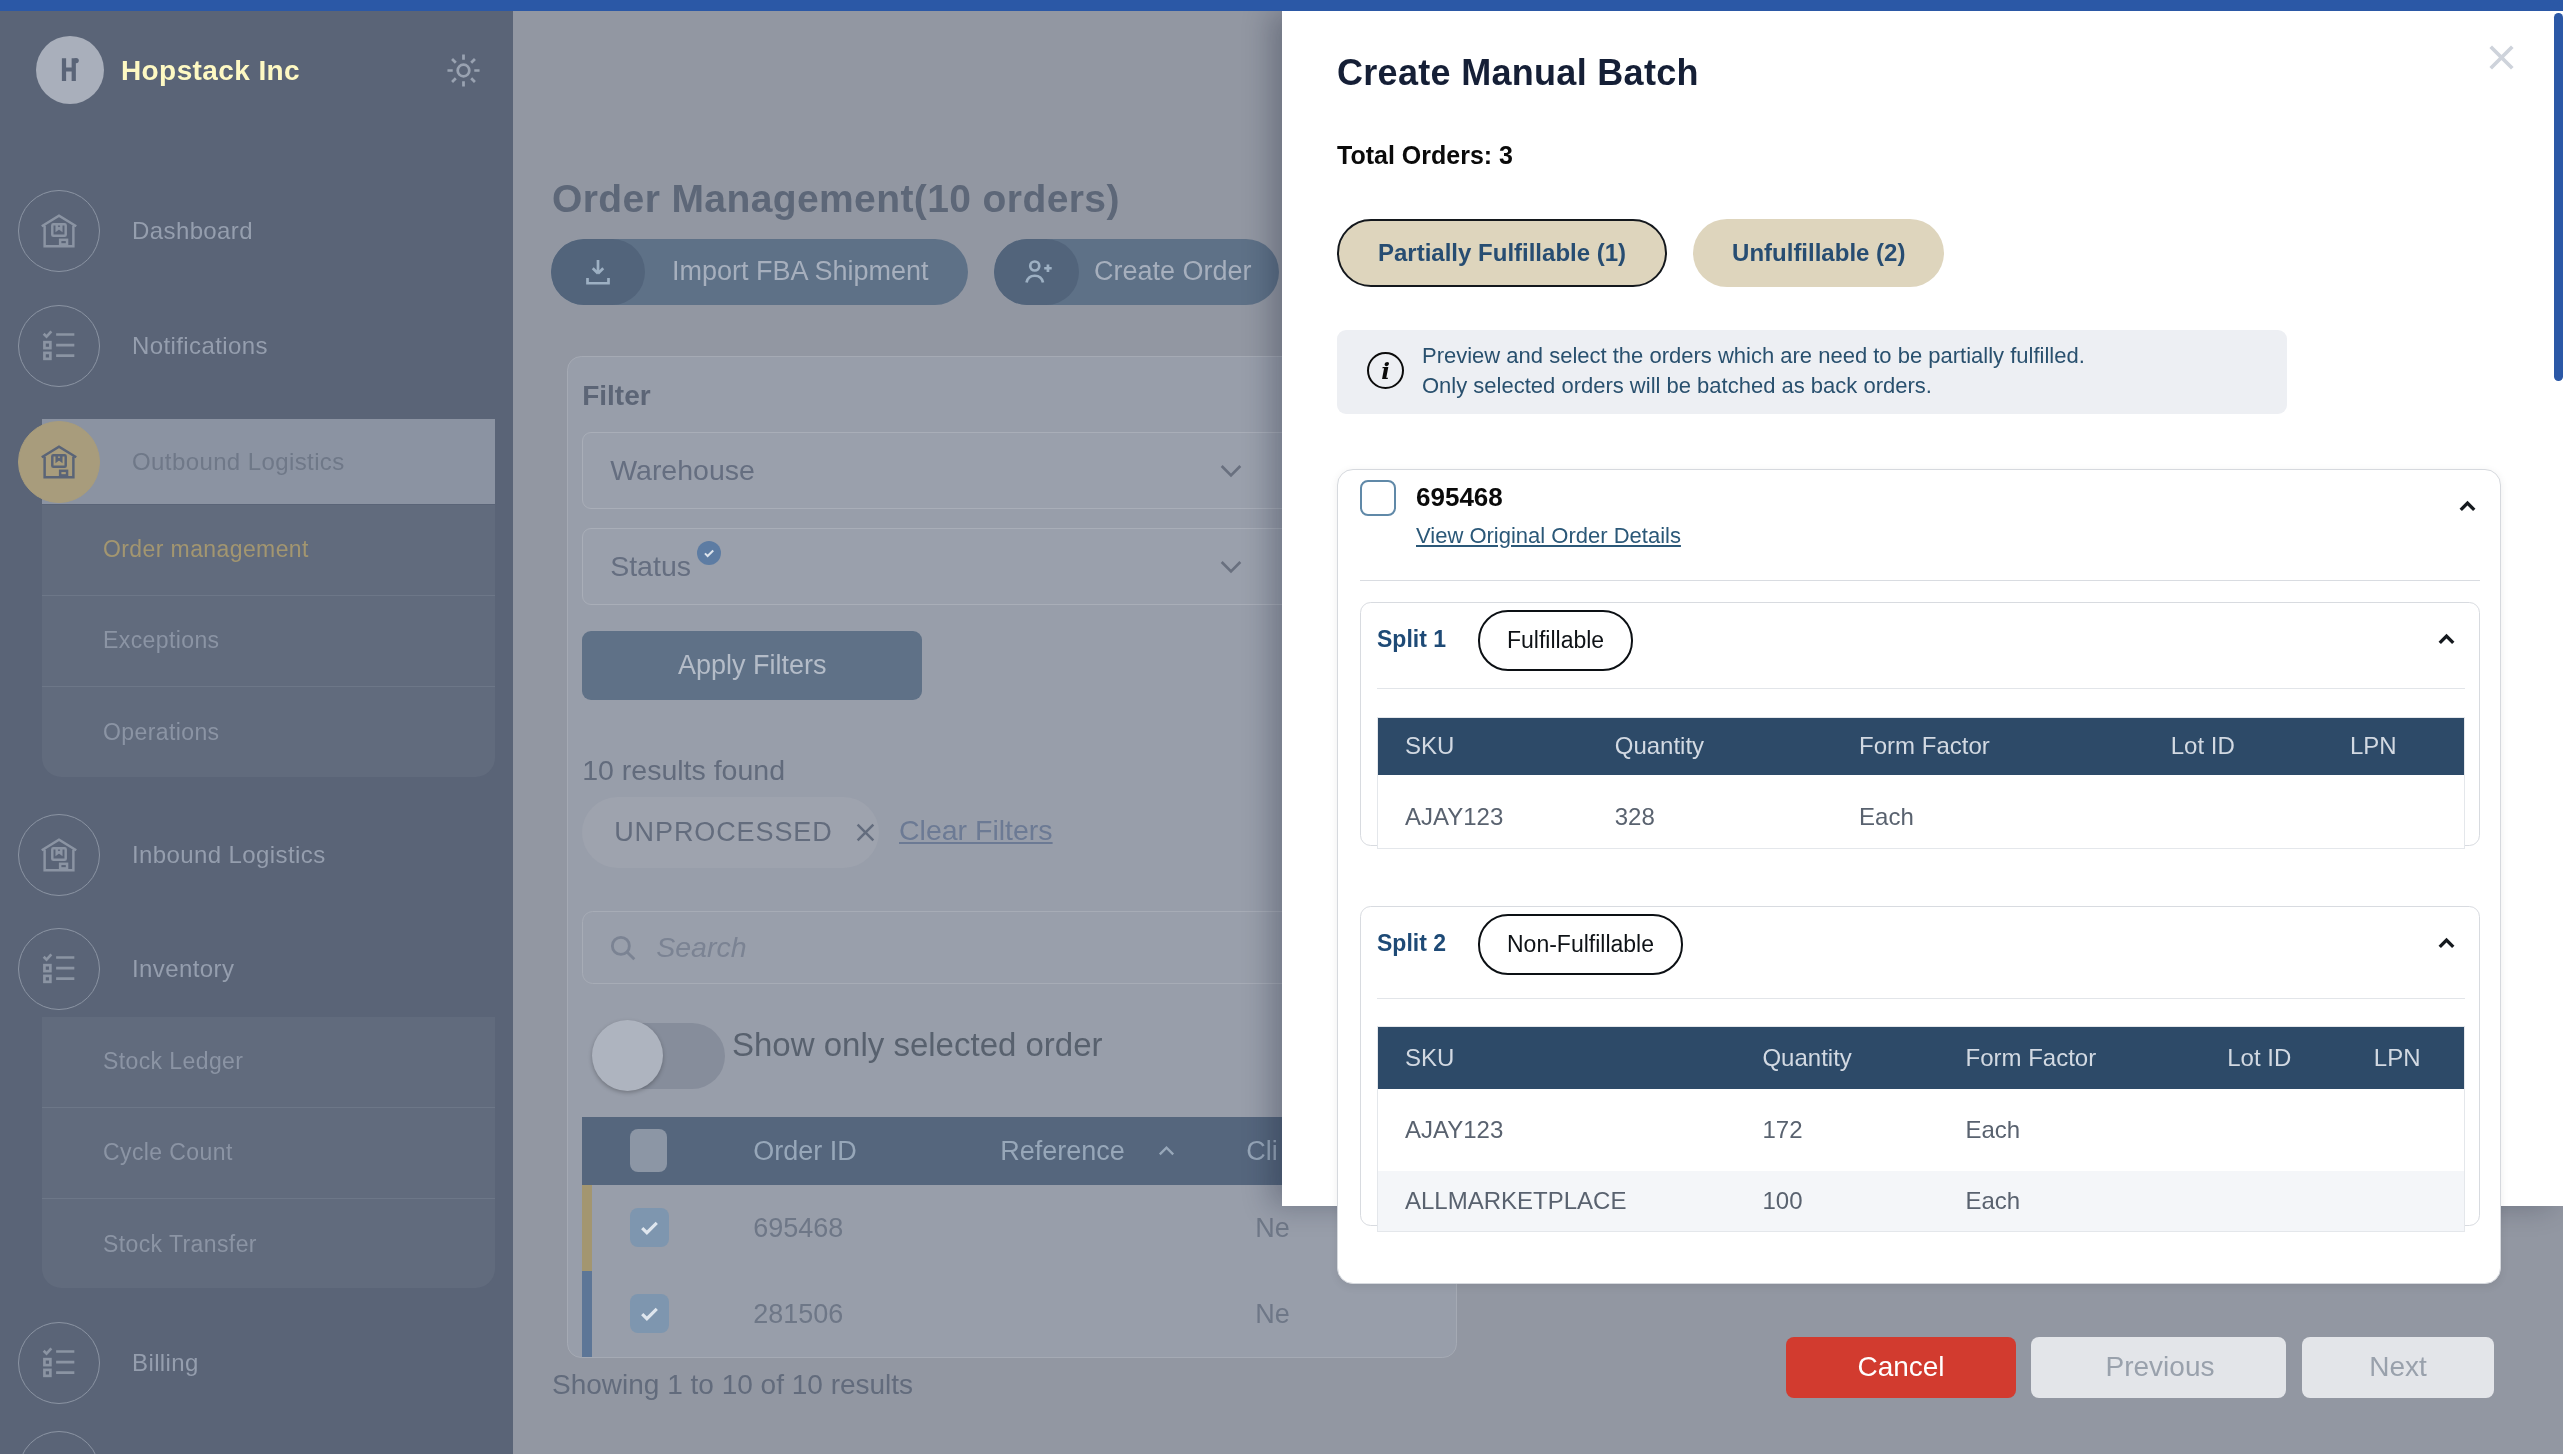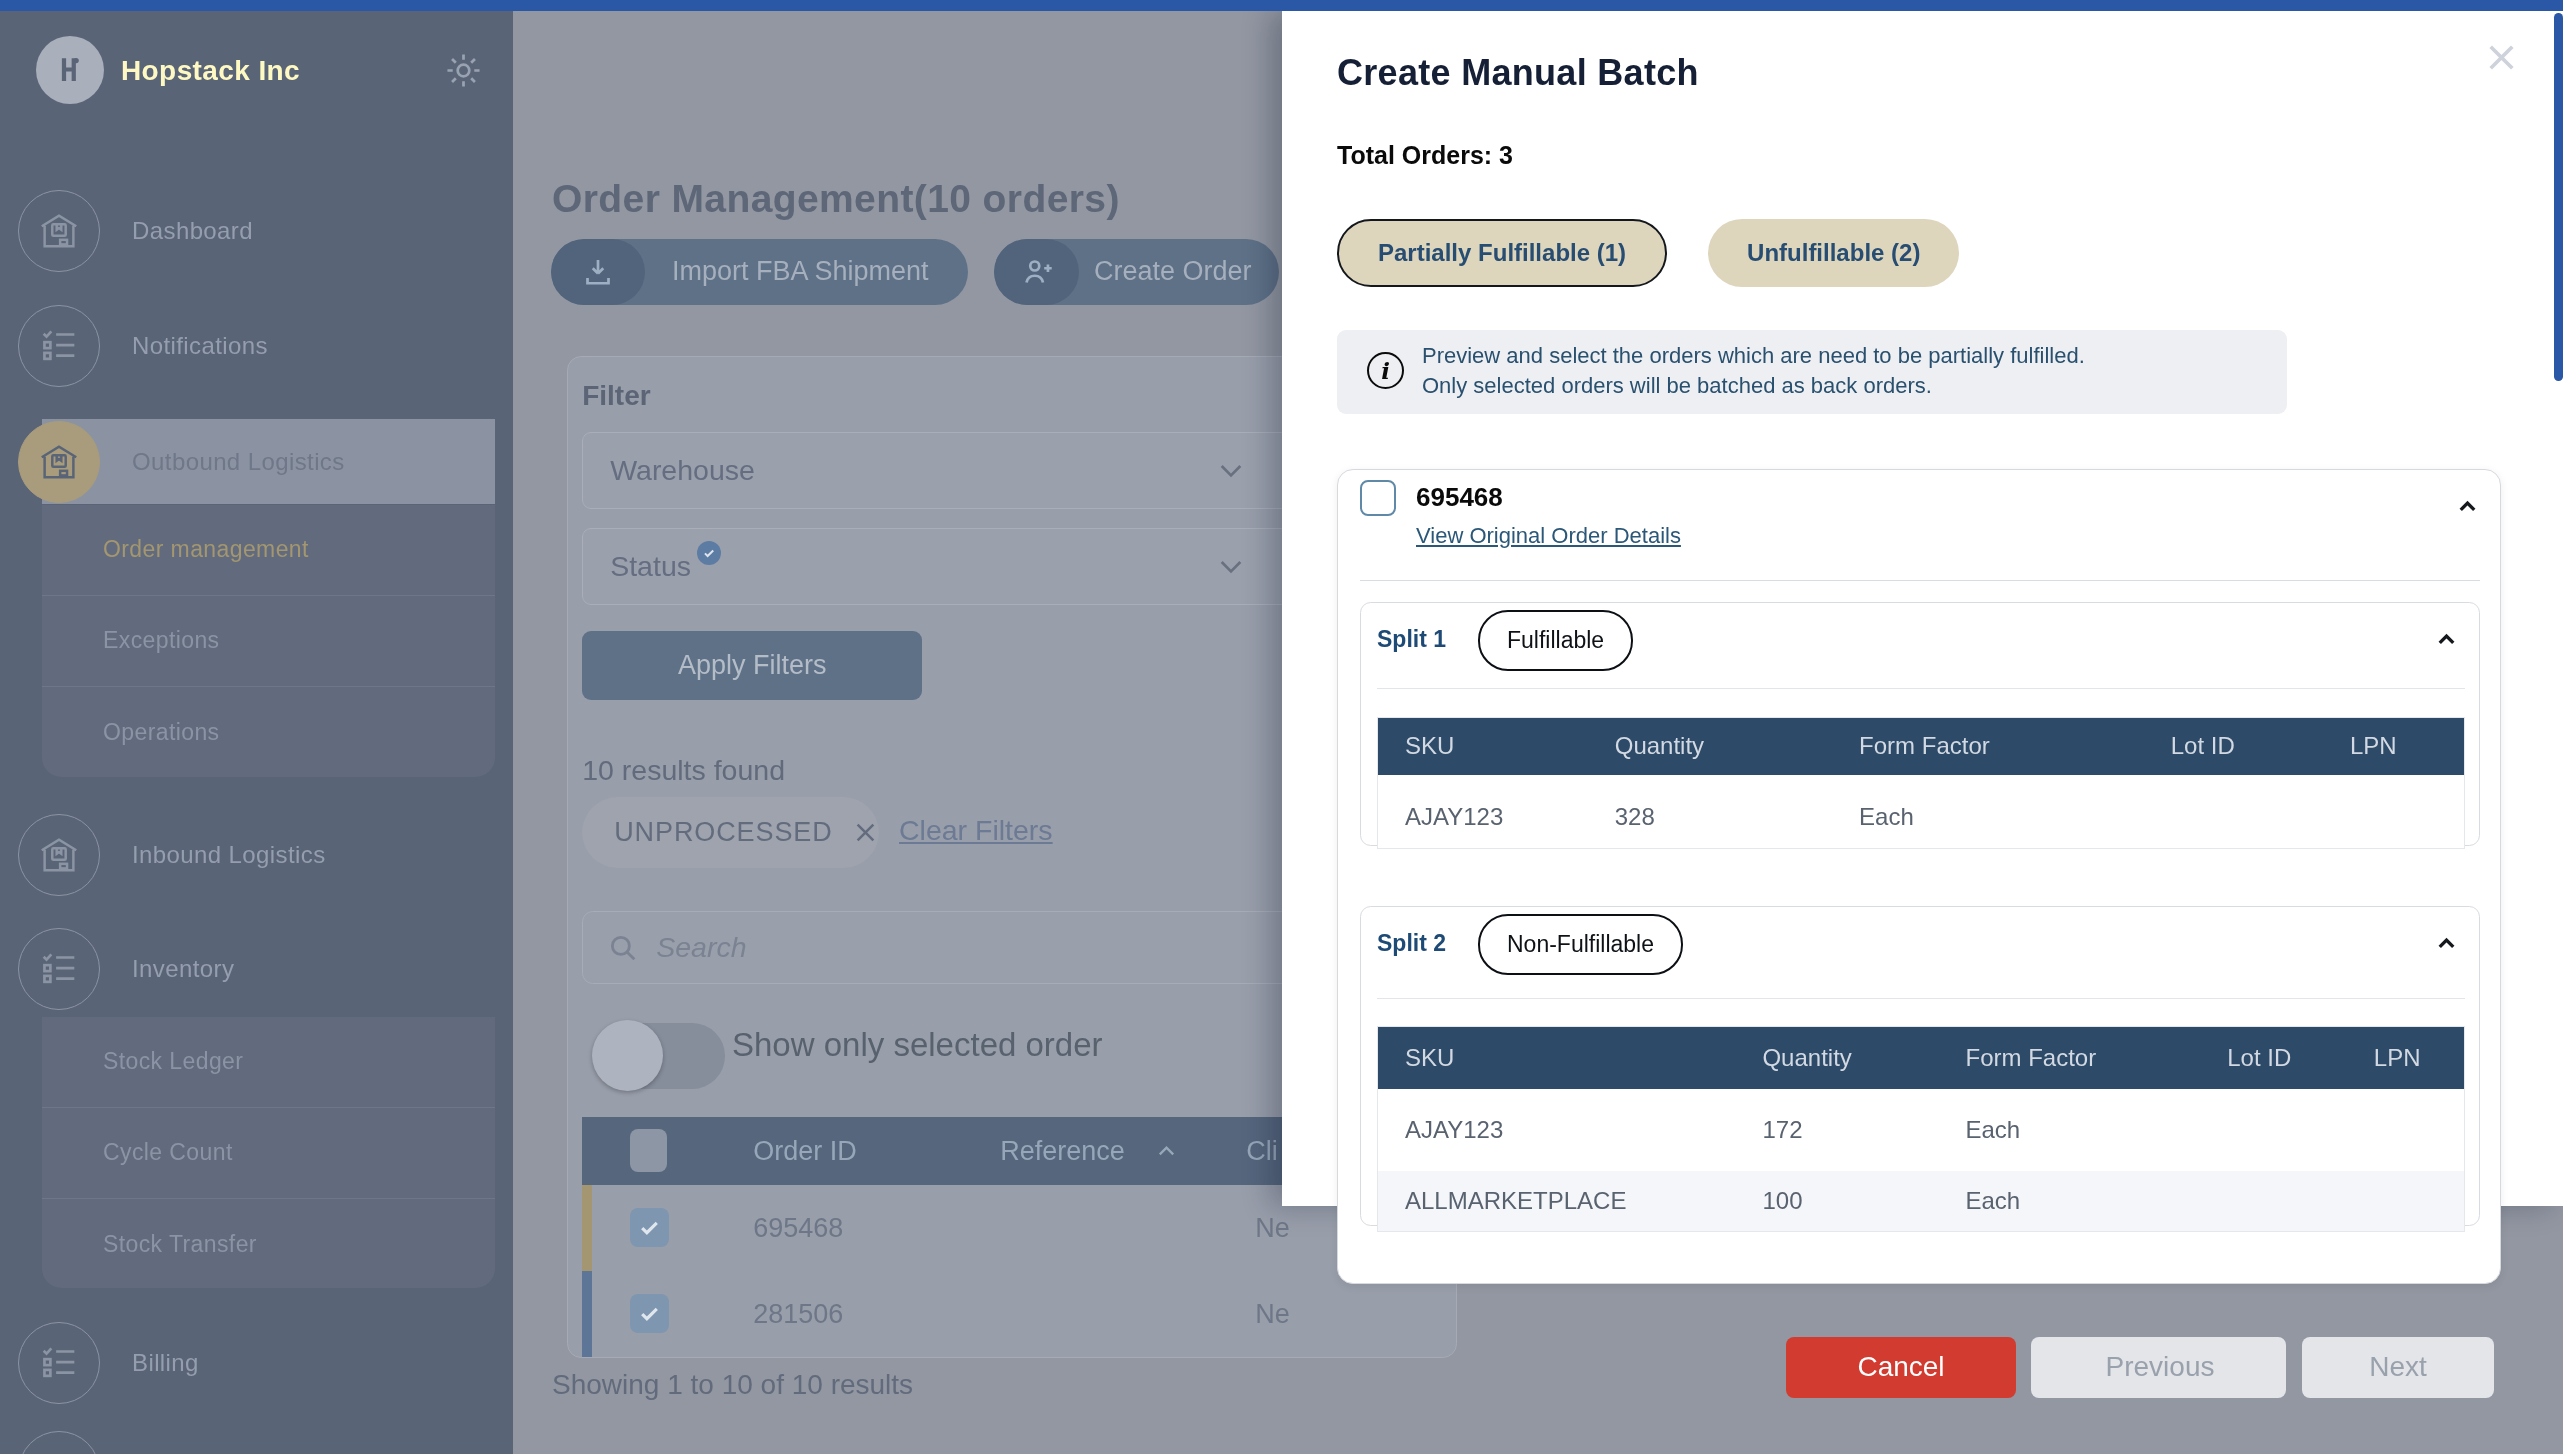--- a/index.html
+++ b/index.html
@@ -62,21 +62,21 @@
   .trow .rcheck{position:absolute;left:48px;top:23px;width:39px;height:39px;border-radius:8px;background:#7e96af;display:flex;align-items:center;justify-content:center;cursor:pointer;}
   .trow .rid{position:absolute;left:171px;top:50%;transform:translateY(-50%);font-size:27px;color:#6e7787;}
   .trow .rref{position:absolute;left:673px;top:50%;transform:translateY(-50%);font-size:27px;color:#6e7787;white-space:nowrap;}
   .showing-txt{position:absolute;left:39px;top:1358px;font-size:28px;color:#626b7c;}
 
   
   .modal{position:absolute;left:1282px;top:10.7px;width:1282px;height:1195px;background:#ffffff;z-index:50;box-shadow:-12.5px 0 27px rgba(15,23,42,.28);}
   .close-x{position:absolute;left:1201px;top:28.5px;width:37px;height:37px;color:#ced3db;cursor:pointer;}
   .m-title{position:absolute;left:55px;top:41px;font-size:36px;font-weight:bold;color:#151f36;letter-spacing:0.3px;}
   .m-total{position:absolute;left:55px;top:130px;font-size:25px;font-weight:bold;color:#0a0a0a;}
-  .tabs{position:absolute;left:55px;top:208px;display:flex;gap:41px;}
+  .tabs{position:absolute;left:55px;top:208px;display:flex;gap:26px;}
   .tab{height:68px;border-radius:34px;background:#ded5bd;display:flex;align-items:center;justify-content:center;font-size:24px;font-weight:bold;color:#274d72;padding:0 39px;cursor:pointer;white-space:nowrap;}
   .tab.active{border:2.7px solid #14181d;}
   .info-box{position:absolute;left:55px;top:319px;width:950px;height:84px;background:#edeff3;border-radius:9px;}
   .info-ic{position:absolute;left:30px;top:22px;width:37px;height:37px;border:2.7px solid #0b0b0b;border-radius:50%;display:flex;align-items:center;justify-content:center;font-family:"DejaVu Serif",serif;font-style:italic;font-weight:bold;font-size:23px;color:#0b0b0b;}
   .info-lines{position:absolute;left:85px;top:11.6px;font-size:22px;line-height:30px;color:#29506e;}
   .order-card{position:absolute;left:55px;top:458px;width:1164px;height:815px;border:1.8px solid #d6d9de;border-radius:16px;background:#fff;box-shadow:0 2.7px 9px rgba(0,0,0,.07);}
   .o-check{position:absolute;left:22px;top:10.7px;width:36px;height:36px;border:2.7px solid #6089a8;border-radius:8px;background:#fff;cursor:pointer;}
   .o-id{position:absolute;left:78px;top:12.5px;font-size:26px;font-weight:bold;color:#0a0a0a;}
   .o-link{position:absolute;left:78px;top:53px;font-size:22px;color:#2b5878;text-decoration:underline;cursor:pointer;}
   .chev-up{width:27px;height:27px;color:#15191e;cursor:pointer;}

